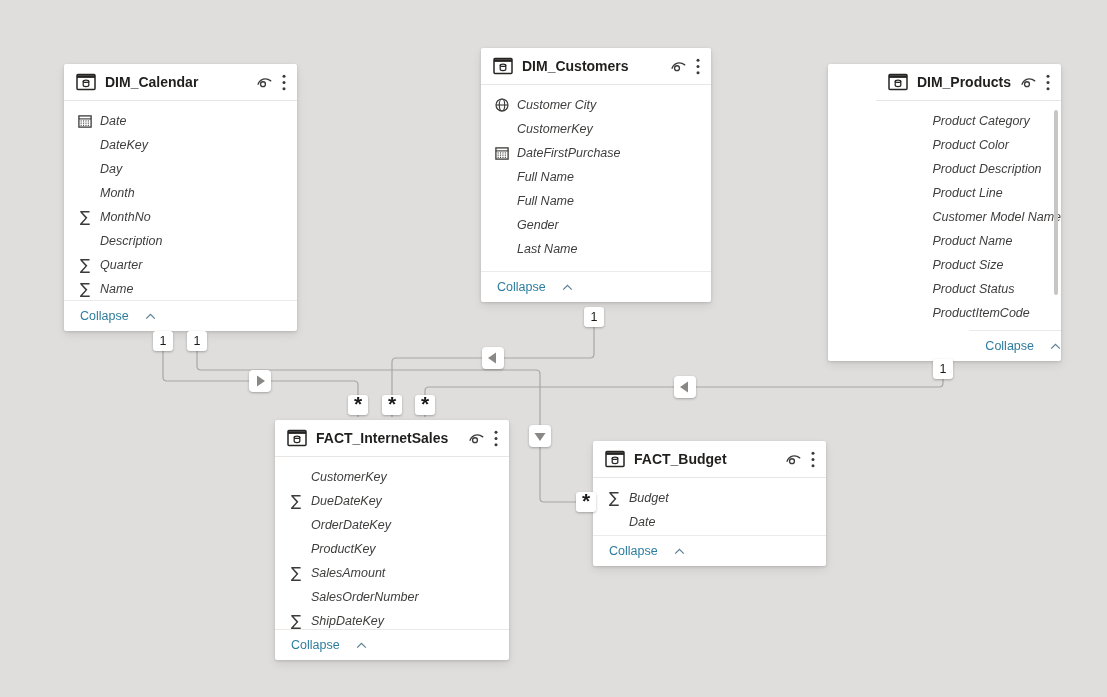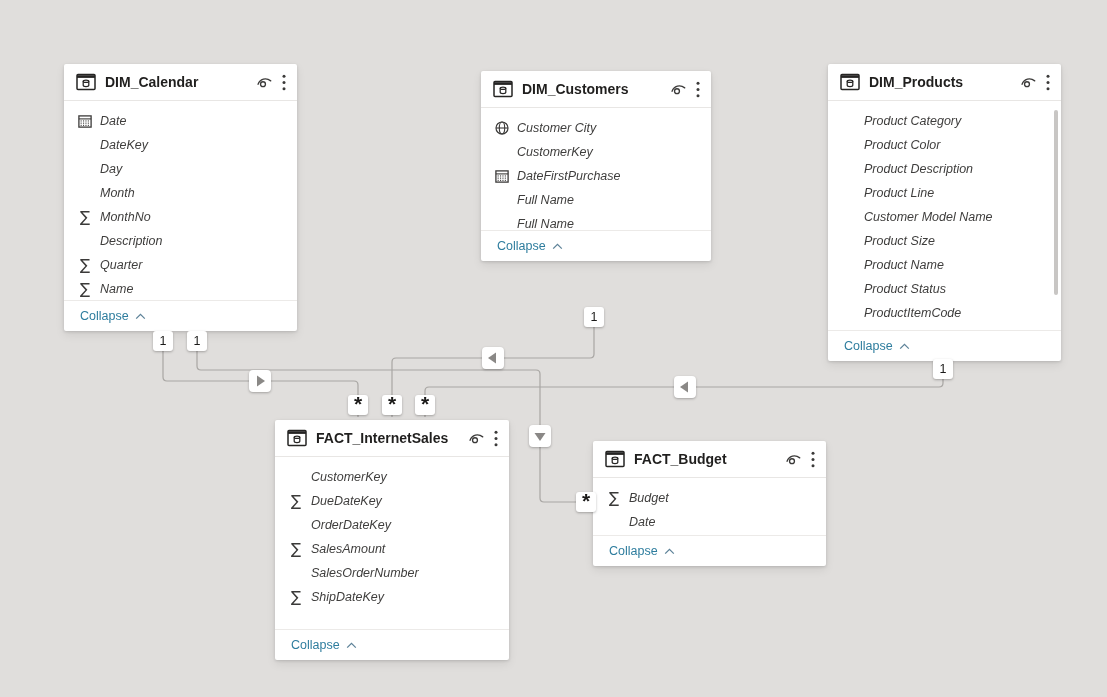--- a/index.html
+++ b/index.html
@@ -14,21 +14,21 @@
   .table-glyph{display:flex;align-items:center;}
   .card-title{flex:1;font-size:14px;font-weight:700;color:#201f1e;white-space:nowrap;overflow:hidden;}
   .header-actions{display:flex;align-items:center;gap:7px;}
   .icon-btn{display:flex;align-items:center;justify-content:center;cursor:pointer;padding:1px;}
   .card-fields{flex:1 1 auto;padding-top:8px;overflow:hidden;position:relative;}
   .field-row{height:24px;display:flex;align-items:center;padding-left:12px;gap:6px;cursor:pointer;font-style:italic;}
   .field-icon{width:18px;flex:0 0 18px;height:18px;display:flex;align-items:center;justify-content:center;}
   .sigma{font-size:15px;color:#3b3a39;font-family:"DejaVu Sans",sans-serif;line-height:1;}
   .field-name{font-size:12.5px;color:#3f3e3d;white-space:nowrap;}
   .collapse-row{flex:0 0 30px;border-top:1px solid #eceae8;display:flex;align-items:center;
-                padding-left:16px;gap:6px;cursor:pointer;}
+                padding-left:16px;gap:16px;cursor:pointer;}
   .collapse-label{font-size:12.5px;color:#2e7d9e;}
   .badge{position:absolute;width:20px;height:20px;background:#fff;border-radius:3px;z-index:3;
          box-shadow:0 1px 2.5px rgba(0,0,0,.28);display:flex;align-items:center;justify-content:center;
          font-size:12.5px;color:#1b1a19;cursor:pointer;}
   .badge.star{font-size:21px;font-weight:700;align-items:flex-start;line-height:17px;overflow:hidden;}
   .marker{position:absolute;width:22px;height:22px;background:#fff;border-radius:4px;z-index:3;
           box-shadow:0 1px 2.5px rgba(0,0,0,.28);display:flex;align-items:center;justify-content:center;cursor:pointer;}
   .scrollbar-thumb{position:absolute;right:3px;width:4px;background:#c8c6c4;border-radius:2px;z-index:4;cursor:pointer;}
 </style>
 </head>
@@ -127,21 +127,21 @@
       </div>
     <div class="collapse-row">
       <span class="collapse-label">Collapse</span>
       <span style="display:flex;">
         <svg width="11" height="7" viewBox="0 0 11 7">
           <polyline points="1.2,5.6 5.5,1.4 9.8,5.6" fill="none" stroke="#5d8298" stroke-width="1.3"></polyline>
         </svg>
       </span>
     </div>
   </div>
-    <div class="card" style="left: 481px; top: 71px; width: 230px; height: 190px;">
+    <div class="card" style="left: 481px; top: 48px; width: 230px; height: 254px;">
     <div class="card-header">
       <span class="table-glyph">
         <svg width="22" height="22" viewBox="0 0 22 22">
           <rect x="2" y="3.6" width="18" height="14.8" rx="1" fill="none" stroke="#252423" stroke-width="1.5"></rect>
           <path d="M2 4.2 h18 v2.7 h-18 z" fill="#252423"></path>
           <path d="M8.2 10.3 v4 c0 .85 1.25 1.35 2.8 1.35 s2.8 -.5 2.8 -1.35 v-4" fill="none" stroke="#252423" stroke-width="1.25"></path>
           <ellipse cx="11" cy="10.3" rx="2.8" ry="1.15" fill="none" stroke="#252423" stroke-width="1.25"></ellipse>
         </svg>
       </span>
       <span class="card-title">DIM_Customers</span>
@@ -216,21 +216,21 @@
       </div>
     <div class="collapse-row">
       <span class="collapse-label">Collapse</span>
       <span style="display:flex;">
         <svg width="11" height="7" viewBox="0 0 11 7">
           <polyline points="1.2,5.6 5.5,1.4 9.8,5.6" fill="none" stroke="#5d8298" stroke-width="1.3"></polyline>
         </svg>
       </span>
     </div>
   </div>
-    <div class="card" style="left: 828px; top: 64px; width: 233px; height: 297px;">
+    <div class="card" style="left: 828px; top: 64px; width: 233px; height: 297px; align-items: flex-end;">
     <div class="card-header">
       <span class="table-glyph">
         <svg width="22" height="22" viewBox="0 0 22 22">
           <rect x="2" y="3.6" width="18" height="14.8" rx="1" fill="none" stroke="#252423" stroke-width="1.5"></rect>
           <path d="M2 4.2 h18 v2.7 h-18 z" fill="#252423"></path>
           <path d="M8.2 10.3 v4 c0 .85 1.25 1.35 2.8 1.35 s2.8 -.5 2.8 -1.35 v-4" fill="none" stroke="#252423" stroke-width="1.25"></path>
           <ellipse cx="11" cy="10.3" rx="2.8" ry="1.15" fill="none" stroke="#252423" stroke-width="1.25"></ellipse>
         </svg>
       </span>
       <span class="card-title">DIM_Products</span>
@@ -266,25 +266,25 @@
         <div class="field-row">
           <span class="field-icon"></span>
           <span class="field-name">Product Line</span>
         </div>
         <div class="field-row">
           <span class="field-icon"></span>
           <span class="field-name">Customer Model Name</span>
         </div>
         <div class="field-row">
           <span class="field-icon"></span>
+          <span class="field-name">Product Name</span>
+        </div>
+        <div class="field-row">
+          <span class="field-icon"></span>
           <span class="field-name">Product Size</span>
-        </div>
-        <div class="field-row">
-          <span class="field-icon"></span>
-          <span class="field-name">Product Name</span>
         </div>
         <div class="field-row">
           <span class="field-icon"></span>
           <span class="field-name">Product Status</span>
         </div>
         <div class="field-row">
           <span class="field-icon"></span>
           <span class="field-name">ProductItemCode</span>
         </div>
       </div>
@@ -332,20 +332,24 @@
         </div>
         <div class="field-row">
           <span class="field-icon">
             <span class="sigma">∑</span>
           </span>
           <span class="field-name">DueDateKey</span>
         </div>
         <div class="field-row">
           <span class="field-icon"></span>
           <span class="field-name">OrderDateKey</span>
+        </div>
+        <div class="field-row">
+          <span class="field-icon"></span>
+          <span class="field-name">ProductKey</span>
         </div>
         <div class="field-row">
           <span class="field-icon">
             <span class="sigma">∑</span>
           </span>
           <span class="field-name">SalesAmount</span>
         </div>
         <div class="field-row">
           <span class="field-icon"></span>
           <span class="field-name">SalesOrderNumber</span>

